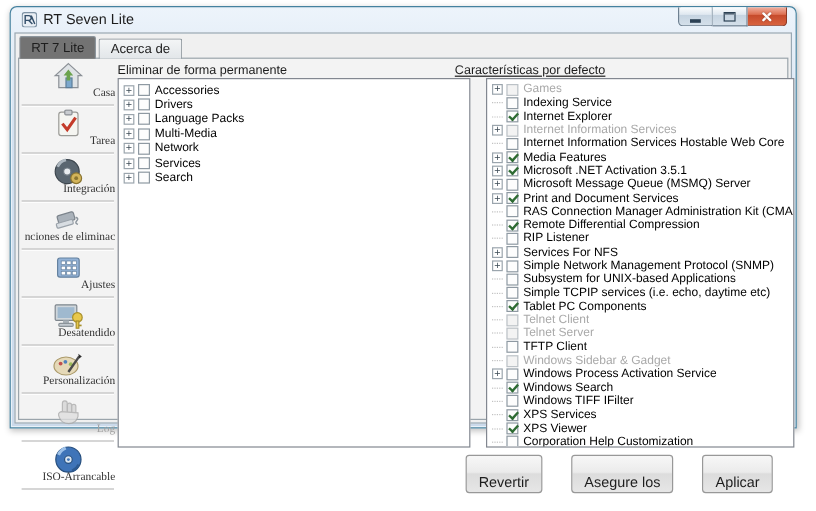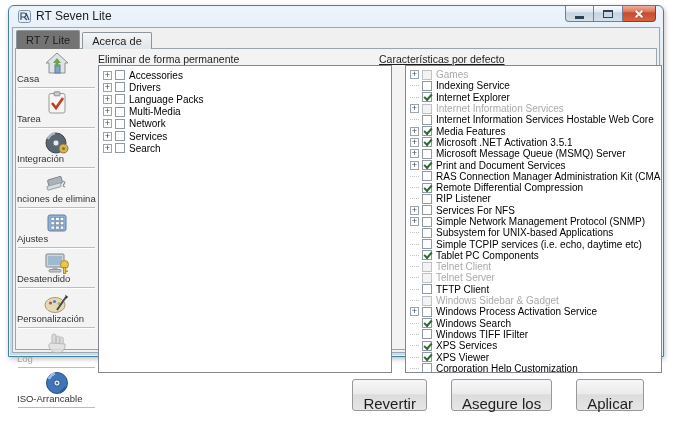--- a/index.html
+++ b/index.html
@@ -35,21 +35,21 @@
   .tabstrip { position:absolute; left:3px; top:2px; height:19px; display:flex; align-items:flex-end; z-index:5; }
   .tab { height:17px; line-height:16px; padding:0 9px; font-size:11px; color:#1d1d1d;
     background:linear-gradient(#f3f5f6,#e2e6e9); border:1px solid #8c959c; border-bottom:none;
     border-radius:2px 2px 0 0; margin-right:2px; }
   .tab.active { height:19px; line-height:18px; background:#737373; }
 
   .pagearea { position:absolute; left:2px; right:2px; top:20px; bottom:2px; background:#f3f3f3; border:1px solid #9aa4ab; }
 
   
   .sidebar { position:absolute; left:1px; top:1px; width:79px; }
-  .side-item { height:36px; text-align:left; padding-top:1px; cursor:default; overflow:hidden; }
+  .side-item { height:36px; text-align:right; padding-top:1px; cursor:default; overflow:hidden;font-family:Liberation Serif, serif; }
   .side-item svg { display:block; margin:0 auto; height:24px; }
   .side-lbl { display:block; font-size:9.5px; color:#333; white-space:nowrap; overflow:hidden; margin-top:-2px; }
   .side-item.disabled .side-lbl { color:#a2a2a2; }
   .side-div { height:2px; border-top:1px solid #bcbcbc; background:#ffffff; margin:1px 1px 1px 1px; }
 
   
   .panel-header { position:absolute; font-size:10.5px; color:#1d1d1d; }
   #hdr-left  { left:82px; top:4px; }
   #hdr-right { left:363px; top:4px;text-decoration:underline; }
   .treebox { position:absolute; background:#fff; border:1px solid #828790; overflow:hidden; padding:3px 0 0 4px; }
@@ -63,21 +63,21 @@
     font-size:9px; line-height:7px; text-align:center; margin-right:3px; flex:0 0 auto; }
   .dash { width:9px; height:1px; border-top:1px dotted #c2c2c2; margin-right:3px; flex:0 0 auto; }
   .cb { width:10px; height:10px; border:1px solid #8e99a2; background:#fdfdfd; margin-right:4px; flex:0 0 auto; position:relative; }
   .trow.dis .cb { border-color:#bcc2c7; background:#f3f3f3; }
   .cb.on::after { content:""; position:absolute; left:1px; top:1px; width:6px; height:3px;
     border-left:2px solid #2e6b33; border-bottom:2px solid #2e6b33; transform:rotate(-48deg); }
   .tlbl { overflow:hidden; }
 
   
   .btnrow { position:absolute; top:330px; right:12px; display:flex; gap:24px; }
-  .btn { min-width:56px; height:18px; padding:15px 10px; font-size:15px; color:#1d1d1d;
+  .btn { min-width:56px; height:18px; padding:15px 10px; font-size:12px; color:#1d1d1d;
     font-family:"Liberation Sans", sans-serif;
     border:1px solid #989898; border-radius:3px;
     background:linear-gradient(#f7f7f7,#ebebeb 45%,#dcdcdc 50%,#e6e6e6); }
   .note { position:absolute; left:0; right:0; top:351px; text-align:center; font-size:9.5px; color:#0d0d0d; }
 </style>
 </head>
 <body>
 
 <div class="window">
   <div class="titlebar">

